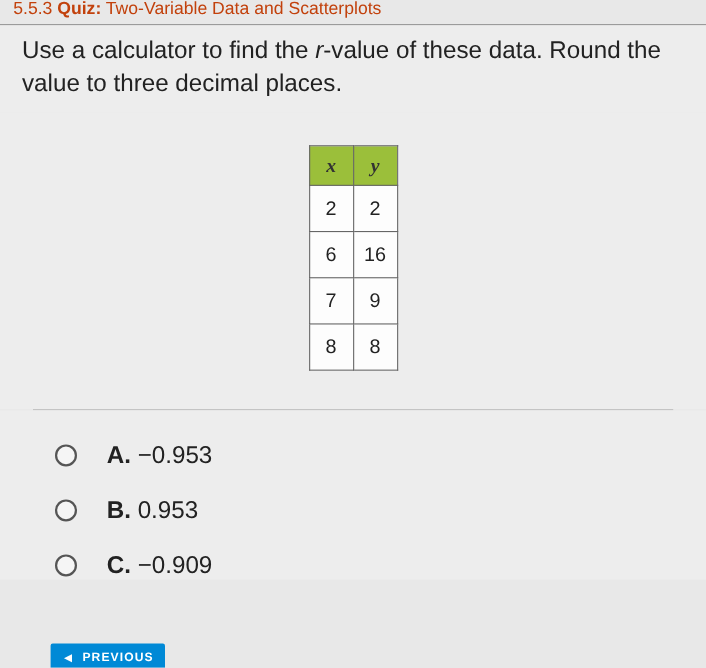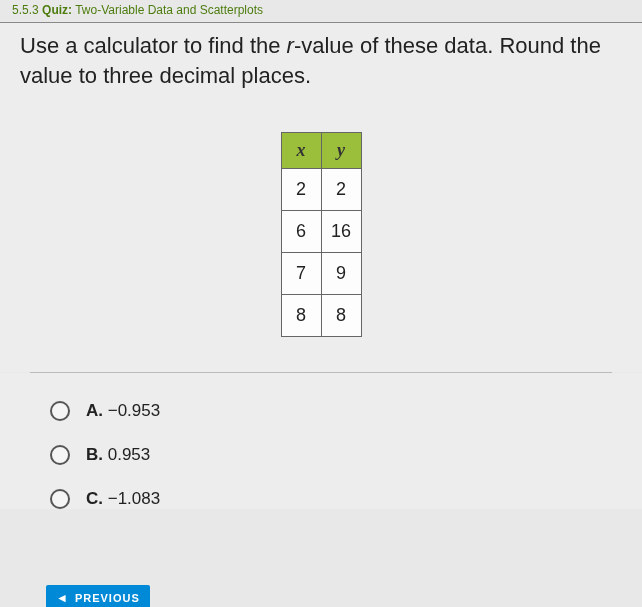--- a/index.html
+++ b/index.html
@@ -13,22 +13,22 @@
       width: 642px;
       height: 607px;
       overflow: hidden;
       position: relative;
     }
     .header-section {
       padding: 0 12px 4px 12px;
       border-bottom: 1px solid #888;
     }
     .quiz-label {
-      font-size: 12px;
-      color: #4d7c0f;
+      font-size: 16px;
+      color: #c2410c;
     }
     .quiz-number {
       font-weight: normal;
     }
     .quiz-word {
       font-weight: bold;
     }
     .quiz-title {
       font-weight: normal;
     }
@@ -92,22 +92,23 @@
     .radio {
       width: 20px;
       height: 20px;
       border: 2px solid #555;
       border-radius: 50%;
       margin-right: 16px;
       background: #f5f5f5;
       flex-shrink: 0;
     }
     .option-label {
-      font-size: 17px;
+      font-size: 22px;
       color: #222;
+      margin-left: 11px;
     }
     .option-letter {
       font-weight: bold;
     }
     .prev-button {
       position: absolute;
       bottom: 0;
       left: 46px;
       background: #0089d6;
       color: #fff;
@@ -185,21 +186,21 @@
     <div class="radio"></div>
     <span class="option-label">
       <span class="option-letter">B.</span>
       <span>0.953</span>
     </span>
   </div>
   <div class="option-row">
     <div class="radio"></div>
     <span class="option-label">
       <span class="option-letter">C.</span>
-      <span>−1.083</span>
+      <span>−0.909</span>
     </span>
   </div>
 </div>
 
 <div class="prev-button">
   <span class="prev-arrow">◄</span>
   <span>PREVIOUS</span>
 </div>
 
 </body></html>

